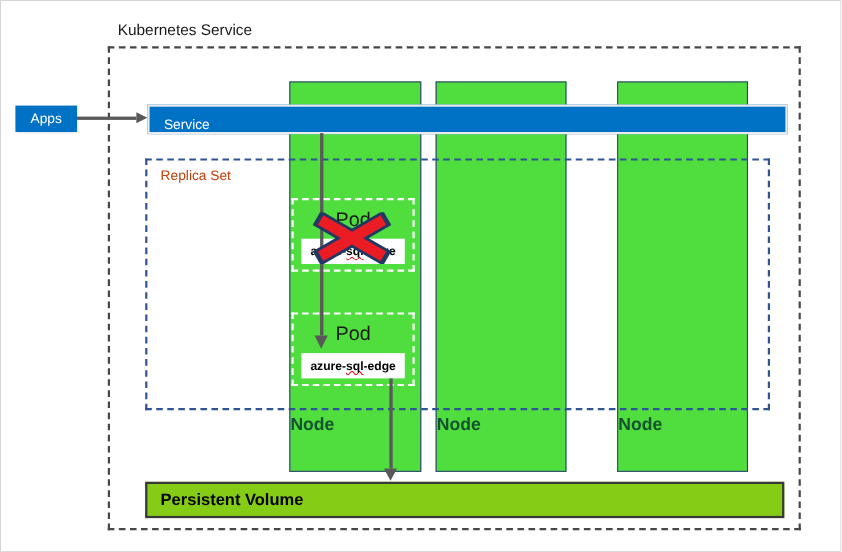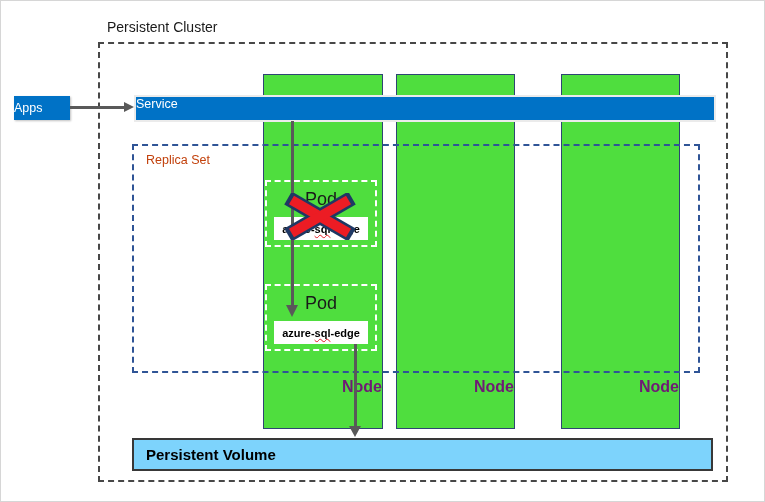--- a/index.html
+++ b/index.html
@@ -38,24 +38,24 @@
     background: #4fdE3e;
     border: 1px solid #2e4573;
   }
   .node-1 { left: 262px; width: 120px; }
   .node-2 { left: 395px; width: 119px; }
   .node-3 { left: 560px; width: 119px; }
   .node-label {
     position: absolute;
     left: 0; top: 303px;
     width: 100%;
-    text-align: right;
+    text-align: left;
     font-size: 16px;
     font-weight: bold;
-    color: #701a75;
+    color: #14532d;
   }
 
   
   .replica-set {
     position: absolute;
     left: 131px; top: 143px;
     width: 568px; height: 229px;
     border: 2px dashed #2f5496;
   }
   .replica-label {
@@ -67,35 +67,36 @@
   }
 
   
   .service-bar {
     position: absolute;
     left: 133px; top: 94px;
     width: 582px; height: 27px;
     background: #0072c6;
     border: 2px solid #ebebeb;
     display: flex;
-    align-items: flex-start;
+    align-items: flex-end;
+    padding-left: 13px;
     color: #ffffff;
     font-size: 12.5px;
   }
 
   
   .apps-box {
     position: absolute;
     left: 13px; top: 95px;
     width: 56px; height: 24px;
     background: #0072c6;
     box-shadow: 1px 1px 2px rgba(0,0,0,0.25);
     display: flex;
     align-items: center;
-    justify-content: flex-start;
+    justify-content: center;
     color: #ffffff;
     font-size: 12.5px;
   }
 
   
   .pod {
     position: absolute;
     left: 264px;
     width: 112px; height: 67px;
     border: 2px dashed #ffffff;
@@ -148,21 +149,21 @@
   .a3-head { left: 348px; top: 425px;
              border-top: 11px solid #595959;
              border-left: 6.5px solid transparent;
              border-right: 6.5px solid transparent; }
 
   
   .pv-box {
     position: absolute;
     left: 131px; top: 437px;
     width: 581px; height: 33px;
-    background: #7dd3fc;
+    background: #84cc16;
     border: 2px solid #383838;
     display: flex;
     align-items: center;
     padding-left: 12px;
     font-size: 15px;
     font-weight: bold;
     color: #000000;
   }
 
   
@@ -171,21 +172,21 @@
     left: 283px; top: 192px;
     width: 72px; height: 47px;
   }
 </style>
 </head>
 <body>
 
 <div class="canvas">
 
   <div class="k8s-cluster"></div>
-  <div class="k8s-title">Persistent Cluster</div>
+  <div class="k8s-title">Kubernetes Service</div>
 
   <div class="node node-1">
     <div class="node-label">Node</div>
   </div>
   <div class="node node-2">
     <div class="node-label">Node</div>
   </div>
   <div class="node node-3">
     <div class="node-label">Node</div>
   </div>

